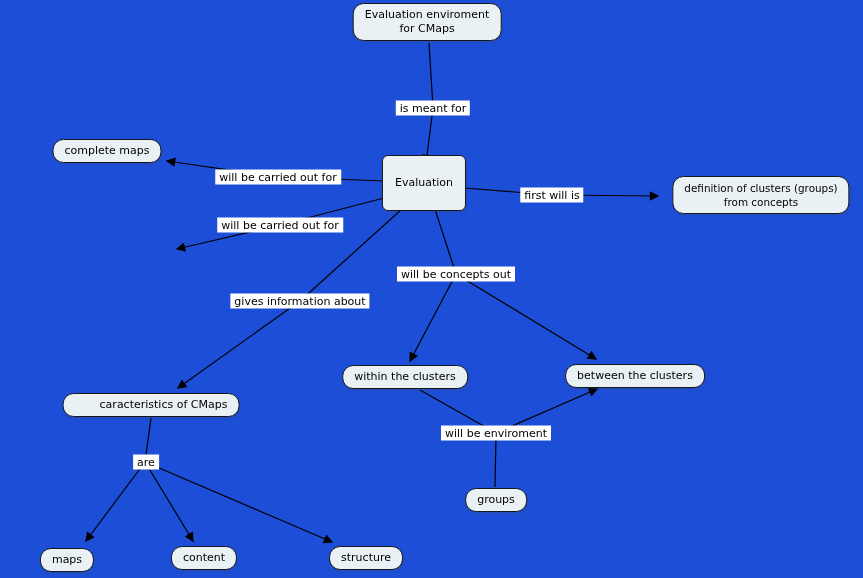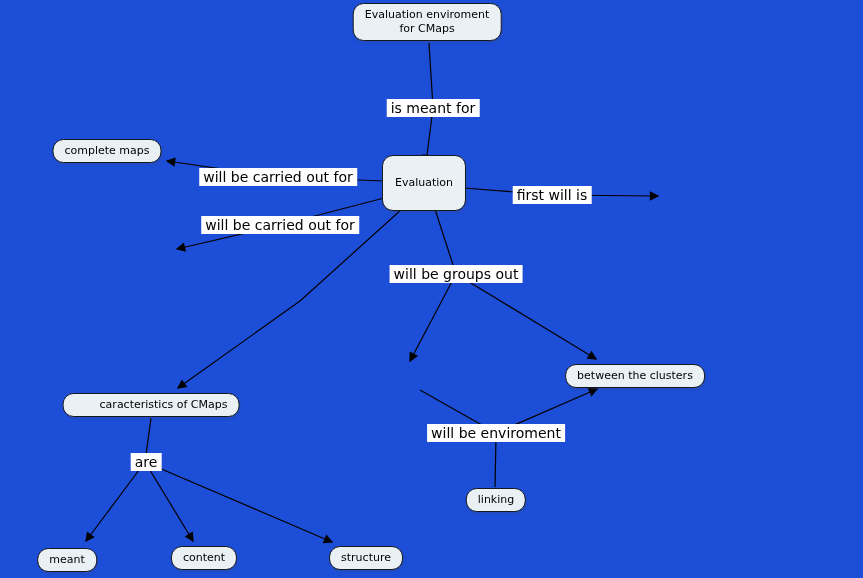--- a/index.html
+++ b/index.html
@@ -30,28 +30,28 @@
     text-align: center;
     white-space: pre;
     box-shadow: 1px 2px 2px rgba(60,70,80,0.18);
     z-index: 3;
   }
   .phrase {
     position: absolute;
     transform: translate(-50%, -50%);
     background: #ffffff;
     padding: 1px 4px;
-    font-size: 14px;
+    font-size: 11px;
     color: #000000;
     white-space: pre;
     z-index: 2;
   }
   
   #node-env           { left: 427px; top: 22px; }
-  #node-evaluation    { left: 424px; top: 183px; padding: 20px 12px; }
+  #node-evaluation    { left: 424px; top: 183px; padding: 20px 12px; border-radius: 6px; }
   #node-complete      { left: 107px; top: 151px; }
   #node-dynamic       { left: 103px; top: 265px; }
   #node-definition    { left: 761px; top: 195px; font-size: 10.4px; }
   #node-caracteristics{ left: 151px; top: 405px; padding-left: 36px; }
   #node-within        { left: 405px; top: 377px; }
   #node-between       { left: 635px; top: 376px; }
   #node-linking       { left: 496px; top: 500px; }
   #node-size          { left: 67px;  top: 560px; }
   #node-content       { left: 204px; top: 558px; }
   #node-structure     { left: 366px; top: 558px; }
@@ -105,28 +105,32 @@
       <path d="M145,462 L86,541" marker-end="url(#arrow)"></path>
       <path d="M145,462 L193,541" marker-end="url(#arrow)"></path>
       <path d="M145,462 L332,542" marker-end="url(#arrow)"></path>
     </g>
   </svg>
 
   <div class="node" id="node-env">Evaluation enviroment
 for CMaps</div>
   <div class="node" id="node-evaluation">Evaluation</div>
   <div class="node" id="node-complete">complete maps</div>
+  <div class="node" id="node-definition">definition of clusters (groups)
+from concepts</div>
   <div class="node" id="node-caracteristics">caracteristics of CMaps</div>
+  <div class="node" id="node-within">within the clusters</div>
   <div class="node" id="node-between">between the clusters</div>
-  <div class="node" id="node-linking">linking</div>
-  <div class="node" id="node-size">meant</div>
+  <div class="node" id="node-linking">groups</div>
+  <div class="node" id="node-size">maps</div>
   <div class="node" id="node-content">content</div>
   <div class="node" id="node-structure">structure</div>
 
   <div class="phrase" id="phrase-is-meant-for">is meant for</div>
   <div class="phrase" id="phrase-carried-top">will be carried out for</div>
   <div class="phrase" id="phrase-carried-bottom">will be carried out for</div>
   <div class="phrase" id="phrase-first-step">first will is</div>
-  <div class="phrase" id="phrase-carried-out">will be groups out</div>
+  <div class="phrase" id="phrase-gives-info">gives information about</div>
+  <div class="phrase" id="phrase-carried-out">will be concepts out</div>
   <div class="phrase" id="phrase-evaluated">will be enviroment</div>
   <div class="phrase" id="phrase-are">are</div>
 
 </div>
 
 </body></html>

